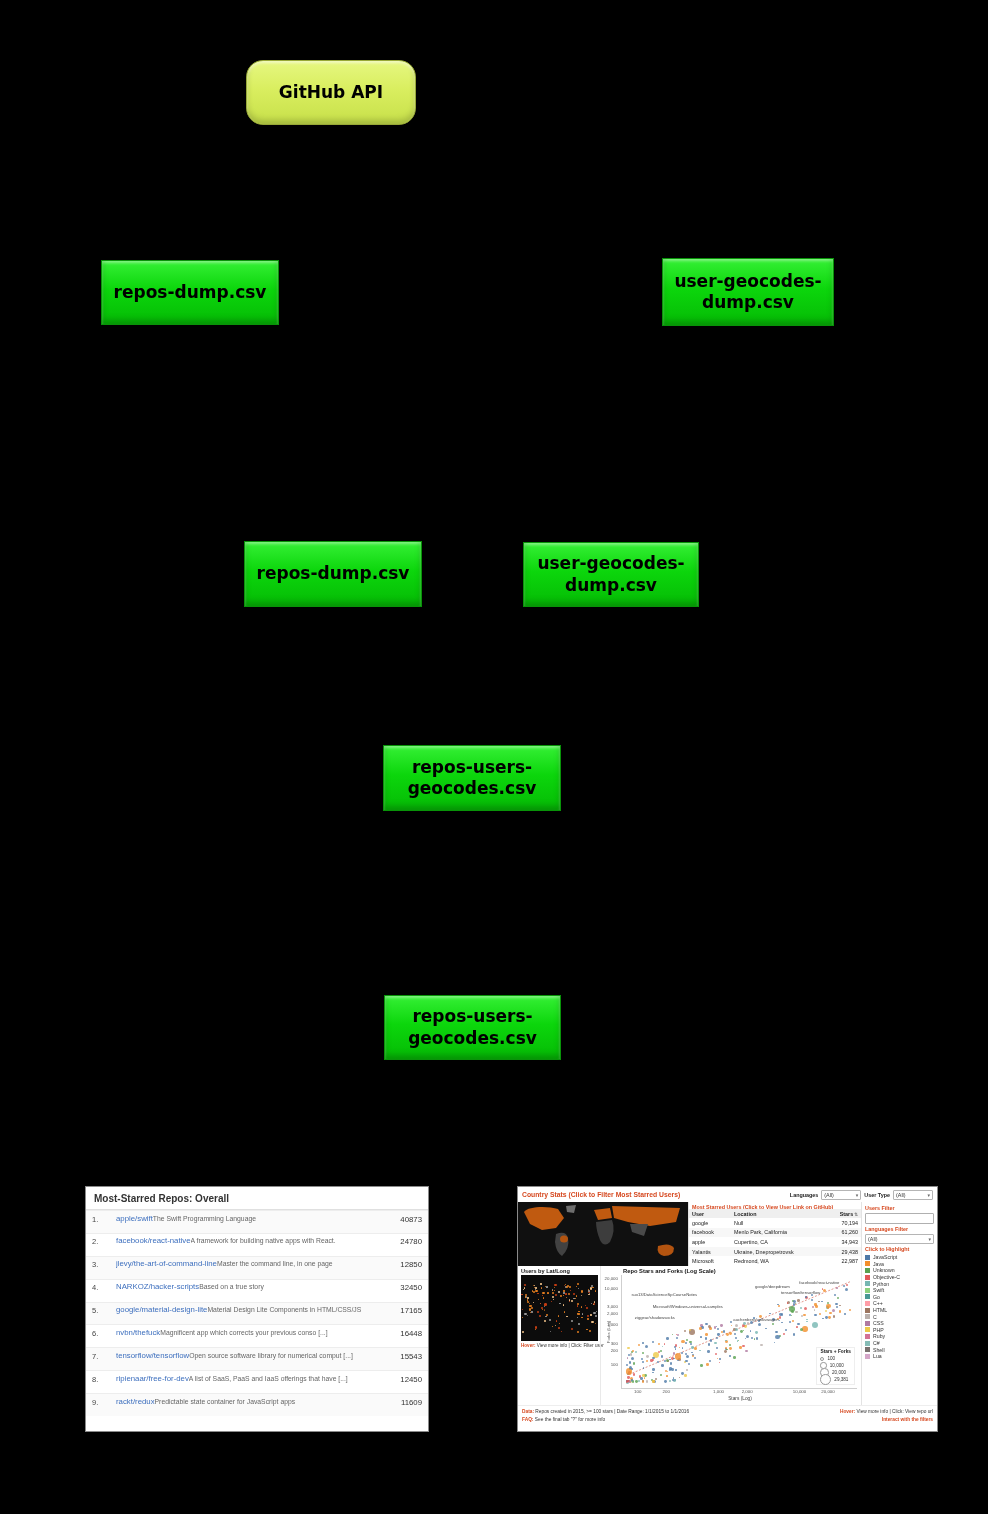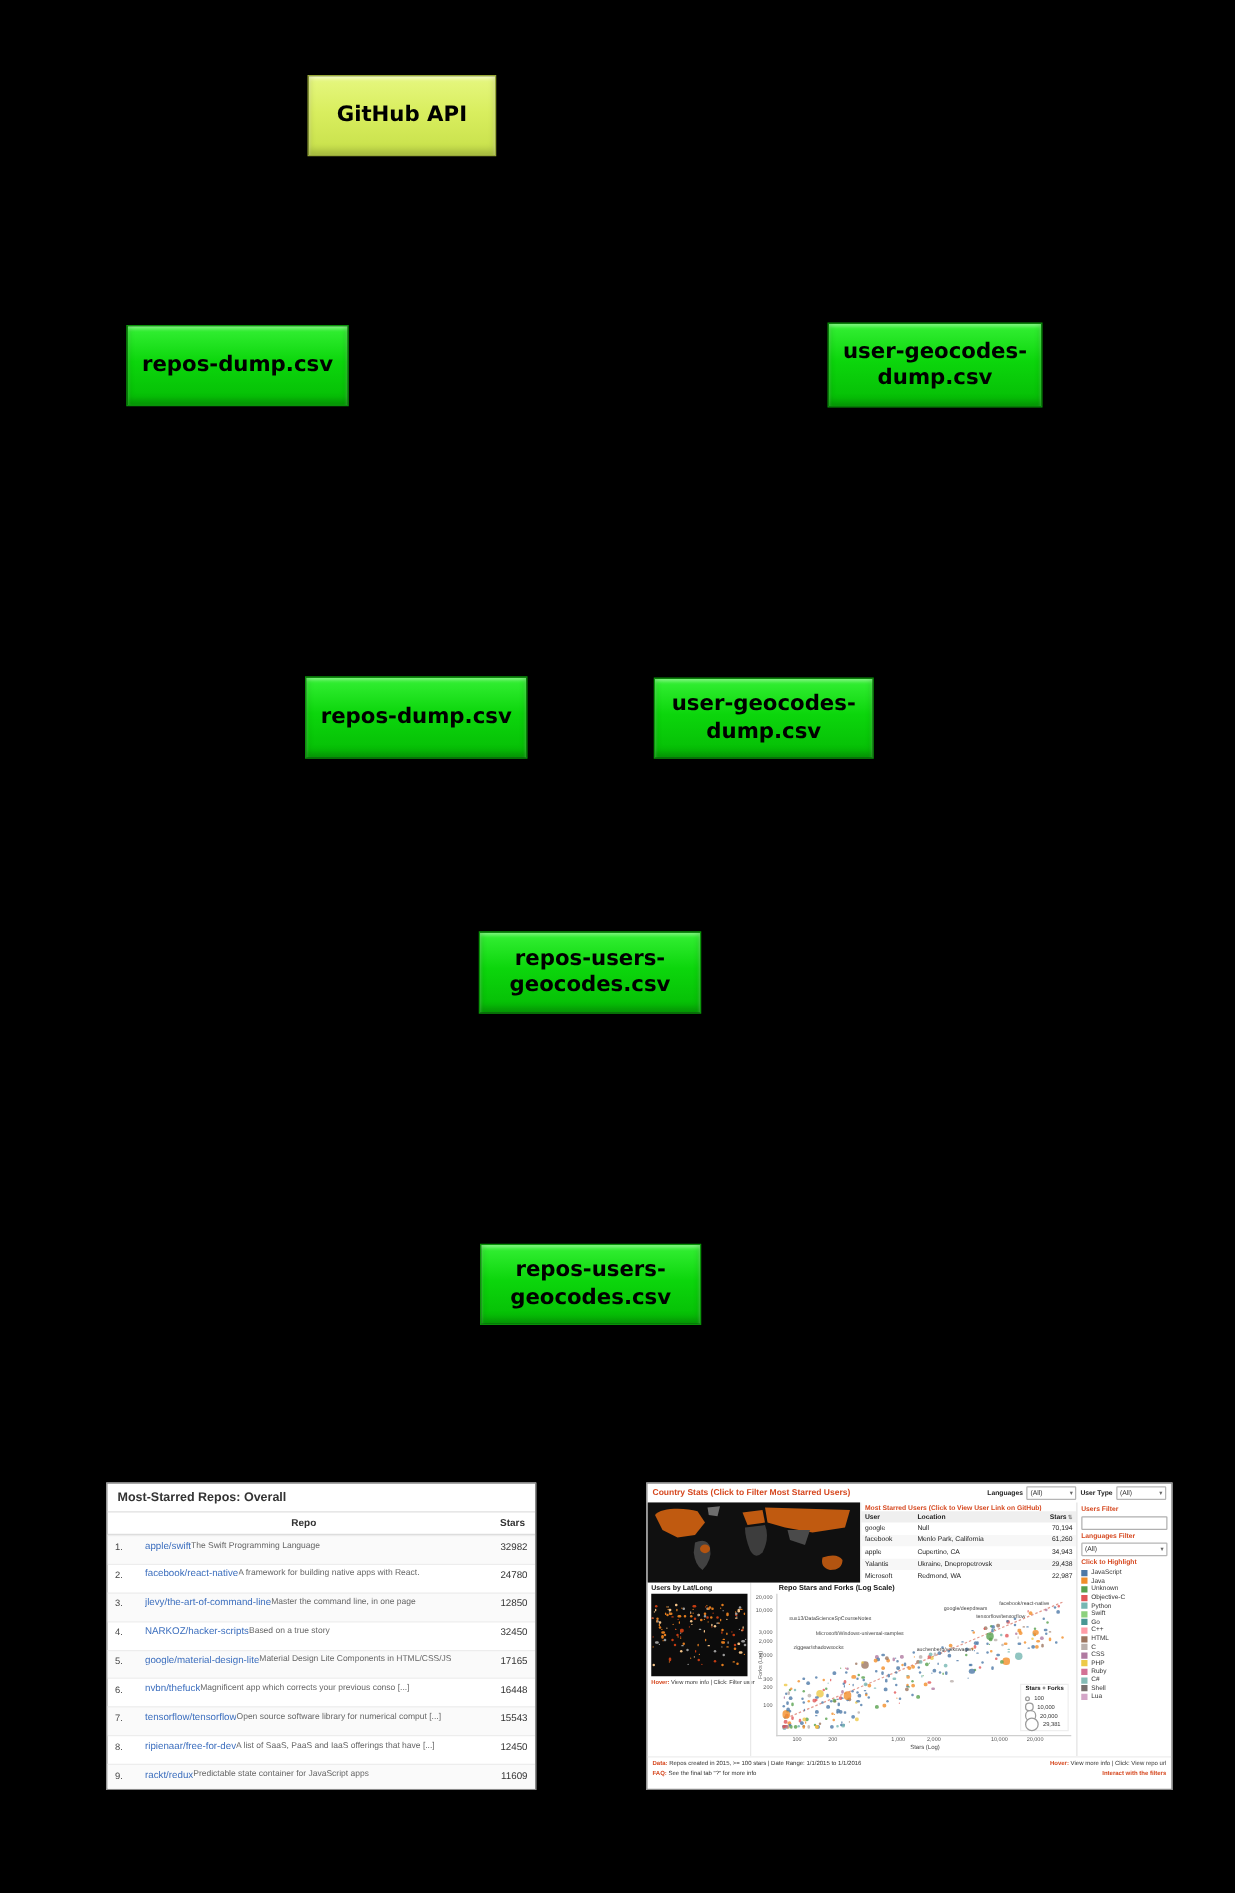--- a/index.html
+++ b/index.html
@@ -8,21 +8,21 @@
   .canvas{position:relative;width:988px;height:1514px;background:#000;overflow:hidden;}
 
   
   .node{position:absolute;display:flex;align-items:center;justify-content:center;text-align:center;
         font-family:"DejaVu Sans", sans-serif;font-weight:700;font-size:17px;line-height:1.25;color:#000;
         padding:4px 8px;box-sizing:border-box;}
   .node.api{background:linear-gradient(180deg,#e6f780 0%,#d9ee5f 45%,#c7e04a 100%);
             border:1px solid #97a836;box-shadow:inset 0 -4px 6px rgba(0,0,0,.18), inset 0 2px 3px rgba(255,255,255,.55);}
   .node.file{background:linear-gradient(180deg,#35f035 0%,#0cd60c 45%,#05bb05 100%);
             border:1px solid #089308;box-shadow:inset 0 -4px 6px rgba(0,0,0,.22), inset 0 2px 3px rgba(255,255,255,.4);}
-  #n-github{left:246px;top:60px;width:151px;height:65px;}
+  #n-github{left:246px;top:60px;width:170px;height:65px;border-radius:17px;}
   #n-gmaps{left:661px;top:59px;width:172px;height:66px;}
   #n-repos1{left:101px;top:260px;width:178px;height:65px;}
   #n-users1{left:380px;top:260px;width:175px;height:65px;}
   #n-geo1{left:662px;top:258px;width:172px;height:68px;}
   #n-repos2{left:244px;top:541px;width:178px;height:66px;}
   #n-geo2{left:523px;top:542px;width:176px;height:65px;}
   #n-rug1{left:383px;top:745px;width:178px;height:66px;}
   #n-rug2{left:384px;top:995px;width:177px;height:65px;}
 
   
@@ -135,33 +135,28 @@
   </div>
   <div class="node file" id="n-rug1">
     <span>repos-users-geocodes.csv</span>
   </div>
   <div class="node file" id="n-rug2">
     <span>repos-users-geocodes.csv</span>
   </div>
 
   <div class="shot shot-left">
     <div class="rt-title">Most-Starred Repos: Overall</div>
-    <div class="rt-head">
-      <span class="rt-rank"></span>
-      <span class="rt-colrepo">Repo</span>
-      <span class="rt-colstars">Stars</span>
-    </div>
     <div id="repo-rows">
         <div class="rt-row alt">
           <span class="rt-rank">1.</span>
           <span class="rt-main">
             <a class="rt-repo">apple/swift</a>
             <span class="rt-desc">The Swift Programming Language</span>
           </span>
-          <span class="rt-stars">32982</span>
+          <span class="rt-stars">40873</span>
         </div>
         <div class="rt-row">
           <span class="rt-rank">2.</span>
           <span class="rt-main">
             <a class="rt-repo">facebook/react-native</a>
             <span class="rt-desc">A framework for building native apps with React.</span>
           </span>
           <span class="rt-stars">24780</span>
         </div>
         <div class="rt-row alt">

